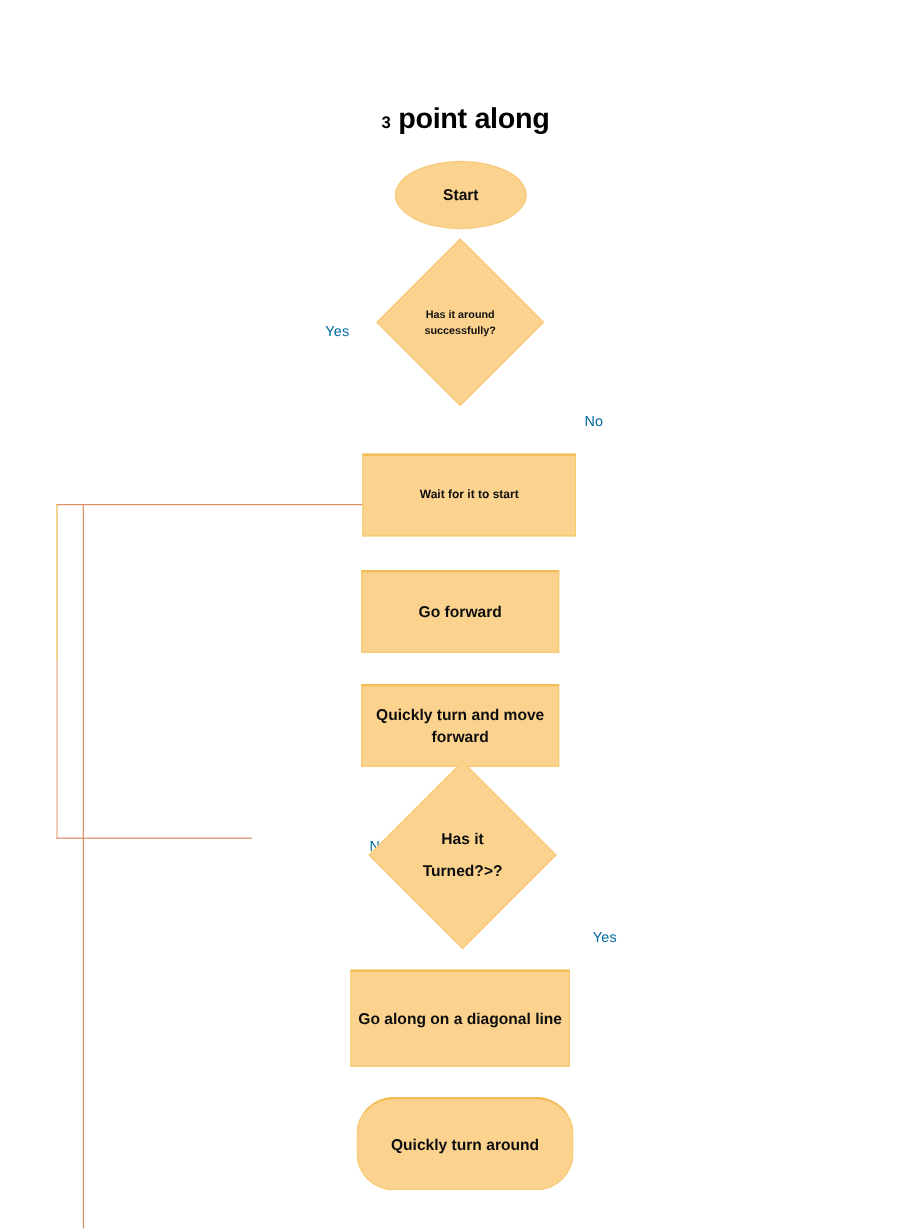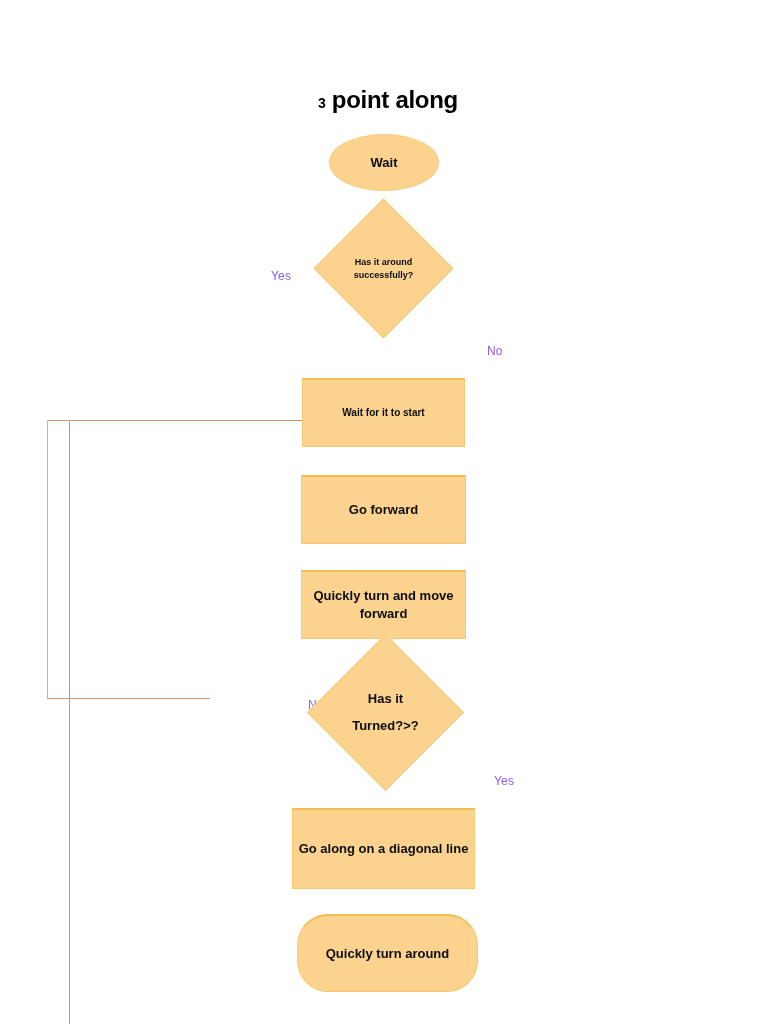--- a/index.html
+++ b/index.html
@@ -88,21 +88,21 @@
     z-index: 2;
     width: 78%;
     text-align: center;
   }
 
   
   .edge-label {
     position: absolute;
     font-size: 12px;
     font-weight: normal;
-    color: #8b5cf6;
+    color: #0369a1;
     white-space: nowrap;
     letter-spacing: 0.2px;
   }
   .edge-label.behind { z-index: 1; }
 
   
   .conn {
     position: absolute;
     background: #d9906b;
   }
@@ -124,37 +124,37 @@
 
   <div class="conn v gold" style="left:47px; top:420px; height:130px;"></div>
 
   <div class="conn v pale" style="left:47px; top:550px; height:149px;"></div>
 
   <div class="conn v" style="left:69px; top:420px; height:604px;"></div>
 
   <div class="conn h" style="left:47px; top:698px; width:163px;"></div>
 
   <div class="node ellipse" style="left:329px; top:134px; width:110px; height:57px; font-size:13px;">
-    <span>Wait</span>
+    <span>Start</span>
   </div>
 
   <div class="node diamond" style="left:334px; top:219px; width:99px; height:99px; font-size:9px;">
     <div class="dmd-shape"></div>
     <span class="dmd-label">Has it around successfully?</span>
   </div>
 
   <div class="edge-label" style="left:271px; top:269px;">
     <span>Yes</span>
   </div>
 
   <div class="edge-label" style="left:487px; top:344px;">
     <span>No</span>
   </div>
 
-  <div class="node rect" style="left:302px; top:378px; width:163px; height:69px; font-size:10px;">
+  <div class="node rect" style="left:302px; top:378px; width:178px; height:69px; font-size:10px;">
     <span>Wait for it to start</span>
   </div>
 
   <div class="node rect" style="left:301px; top:475px; width:165px; height:69px; font-size:13px;">
     <span>Go forward</span>
   </div>
 
   <div class="node rect" style="left:301px; top:570px; width:165px; height:69px; font-size:13px;text-align:center;">
     <span style="width:90%;">Quickly turn and move forward</span>
   </div>

